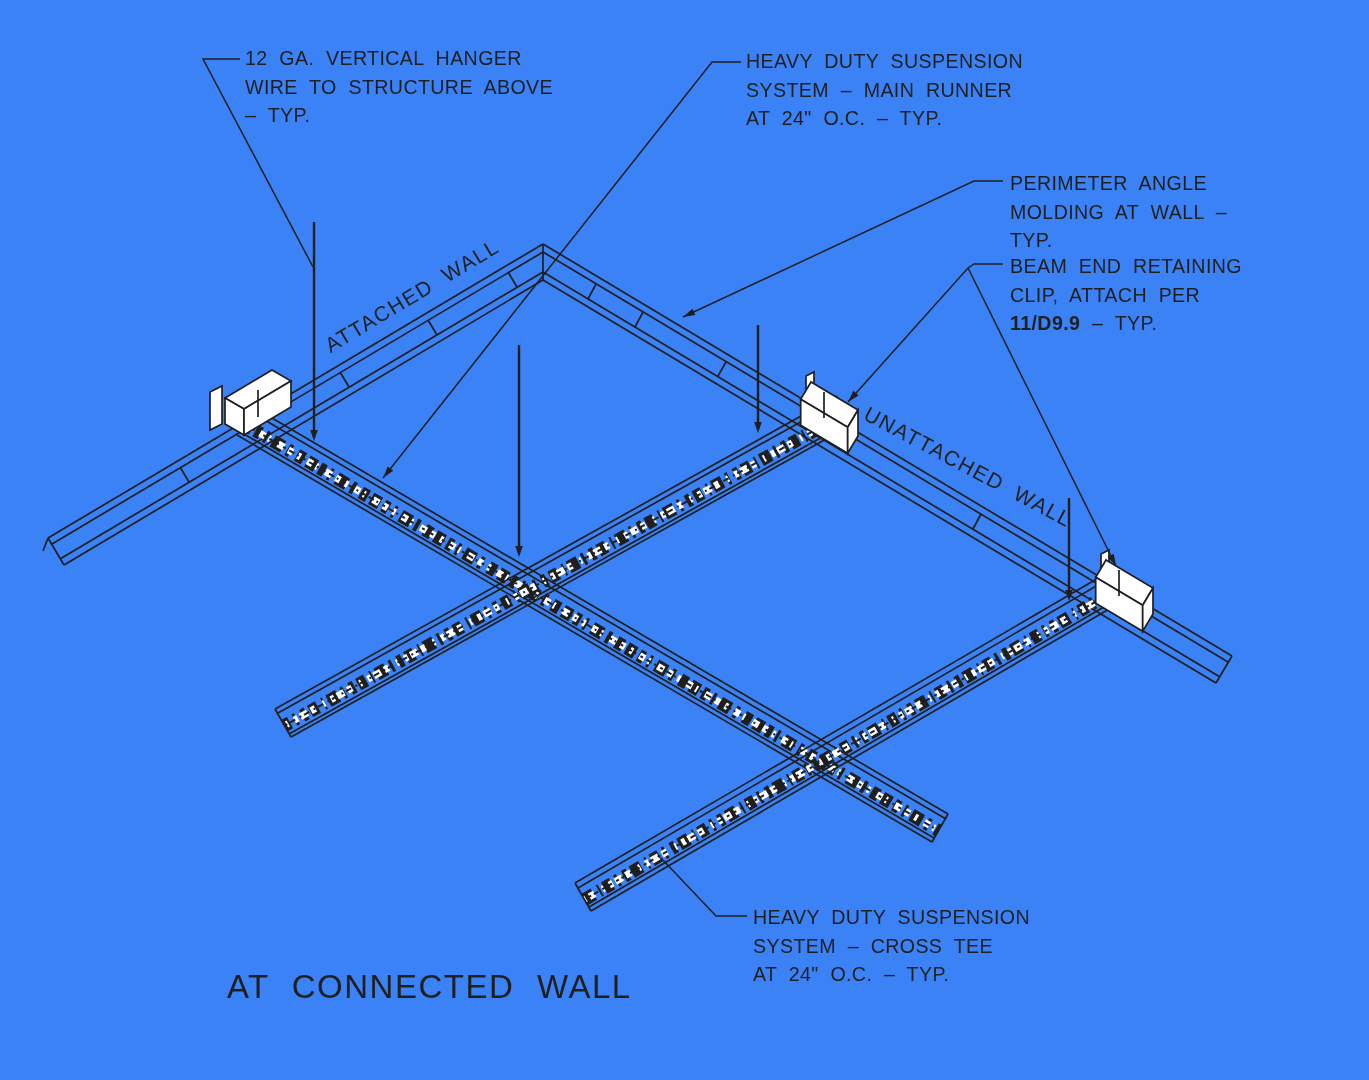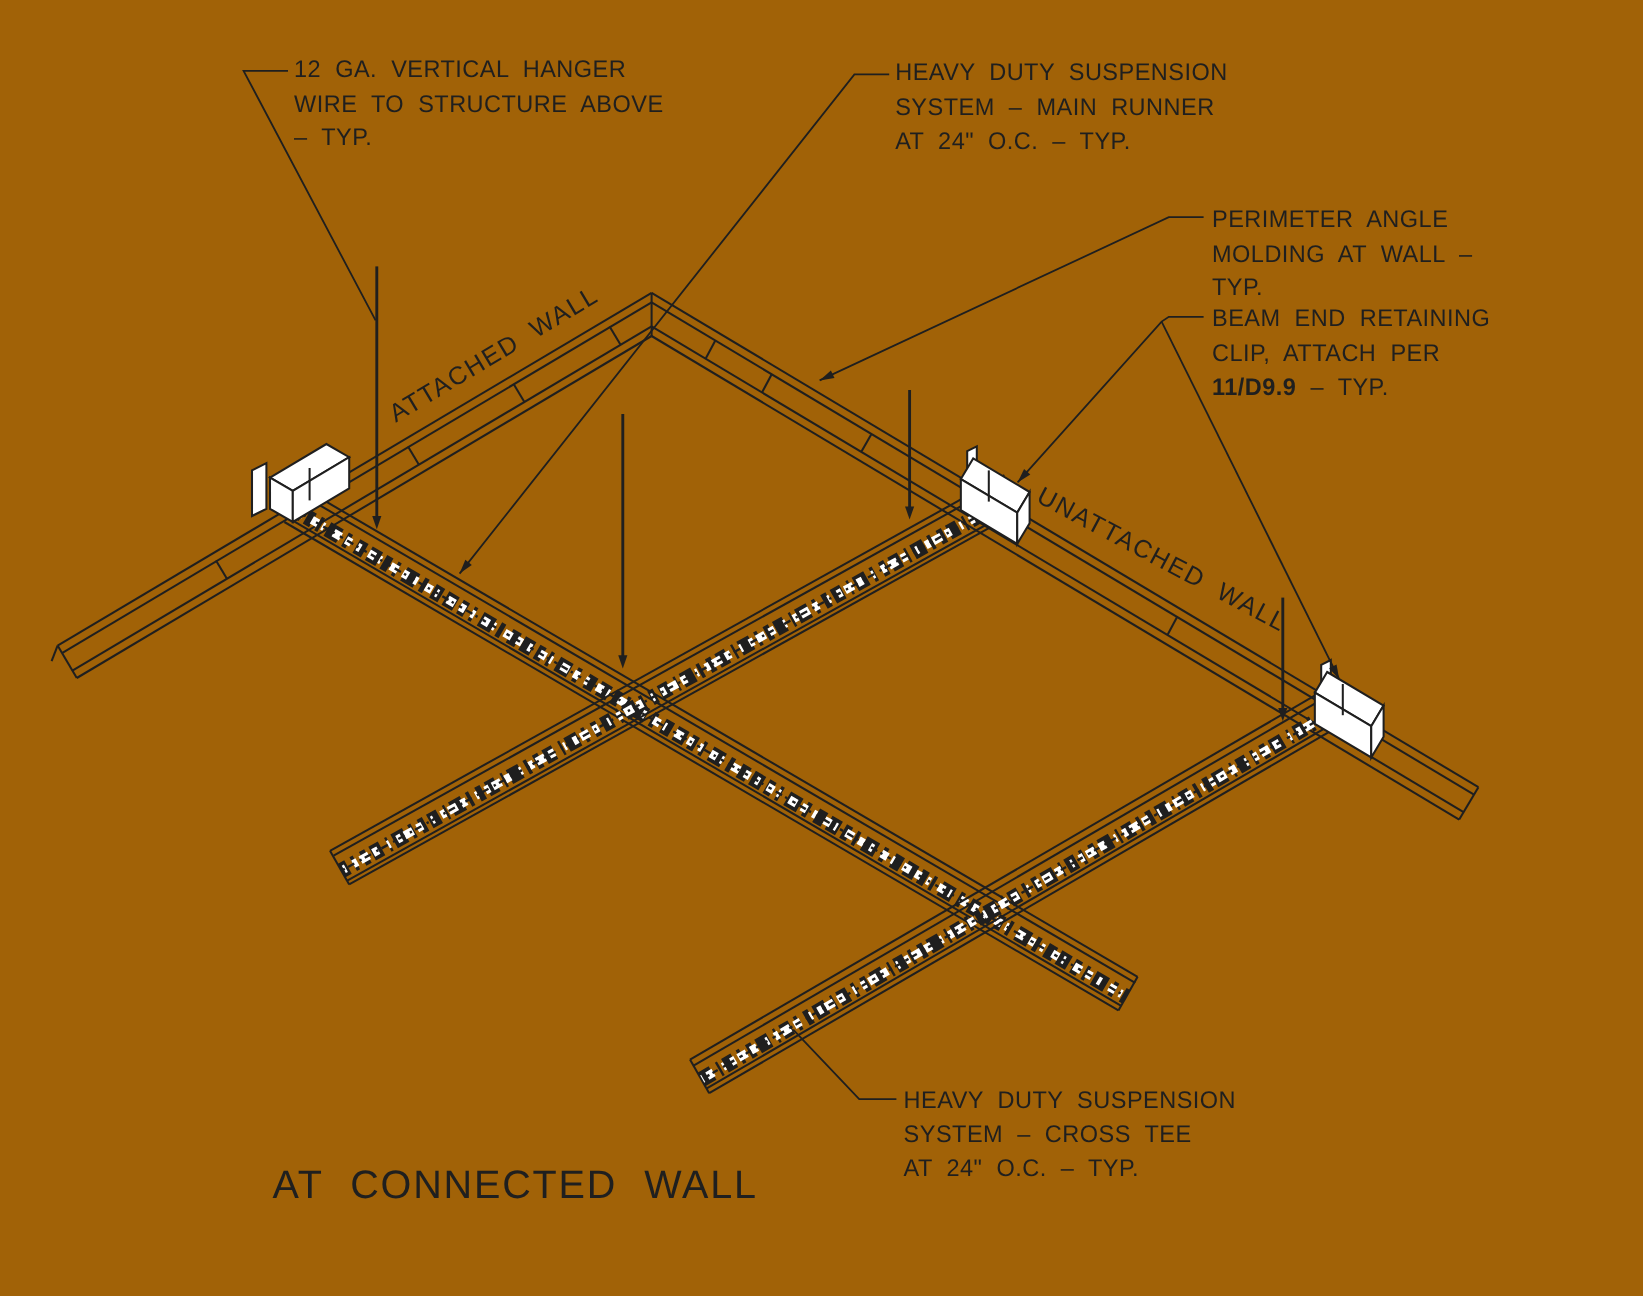--- a/index.html
+++ b/index.html
@@ -1,19 +1,19 @@
 <!DOCTYPE html>
 <html><head>
 <meta charset="utf-8">
 <style>
   html,body{margin:0;padding:0;background:#ffffff;}
   .canvas{
     position:relative;
     width:1369px;height:1080px;
-    background:#a16207;
+    background:#3b82f6;
     font-family:"Liberation Sans", sans-serif;
     color:#1f1f1f;
     overflow:hidden;
   }
   .canvas svg{position:absolute;left:0;top:0;}
   .callout{
     position:absolute;
     font-size:20px;
     line-height:28.5px;
     letter-spacing:0.4px;

